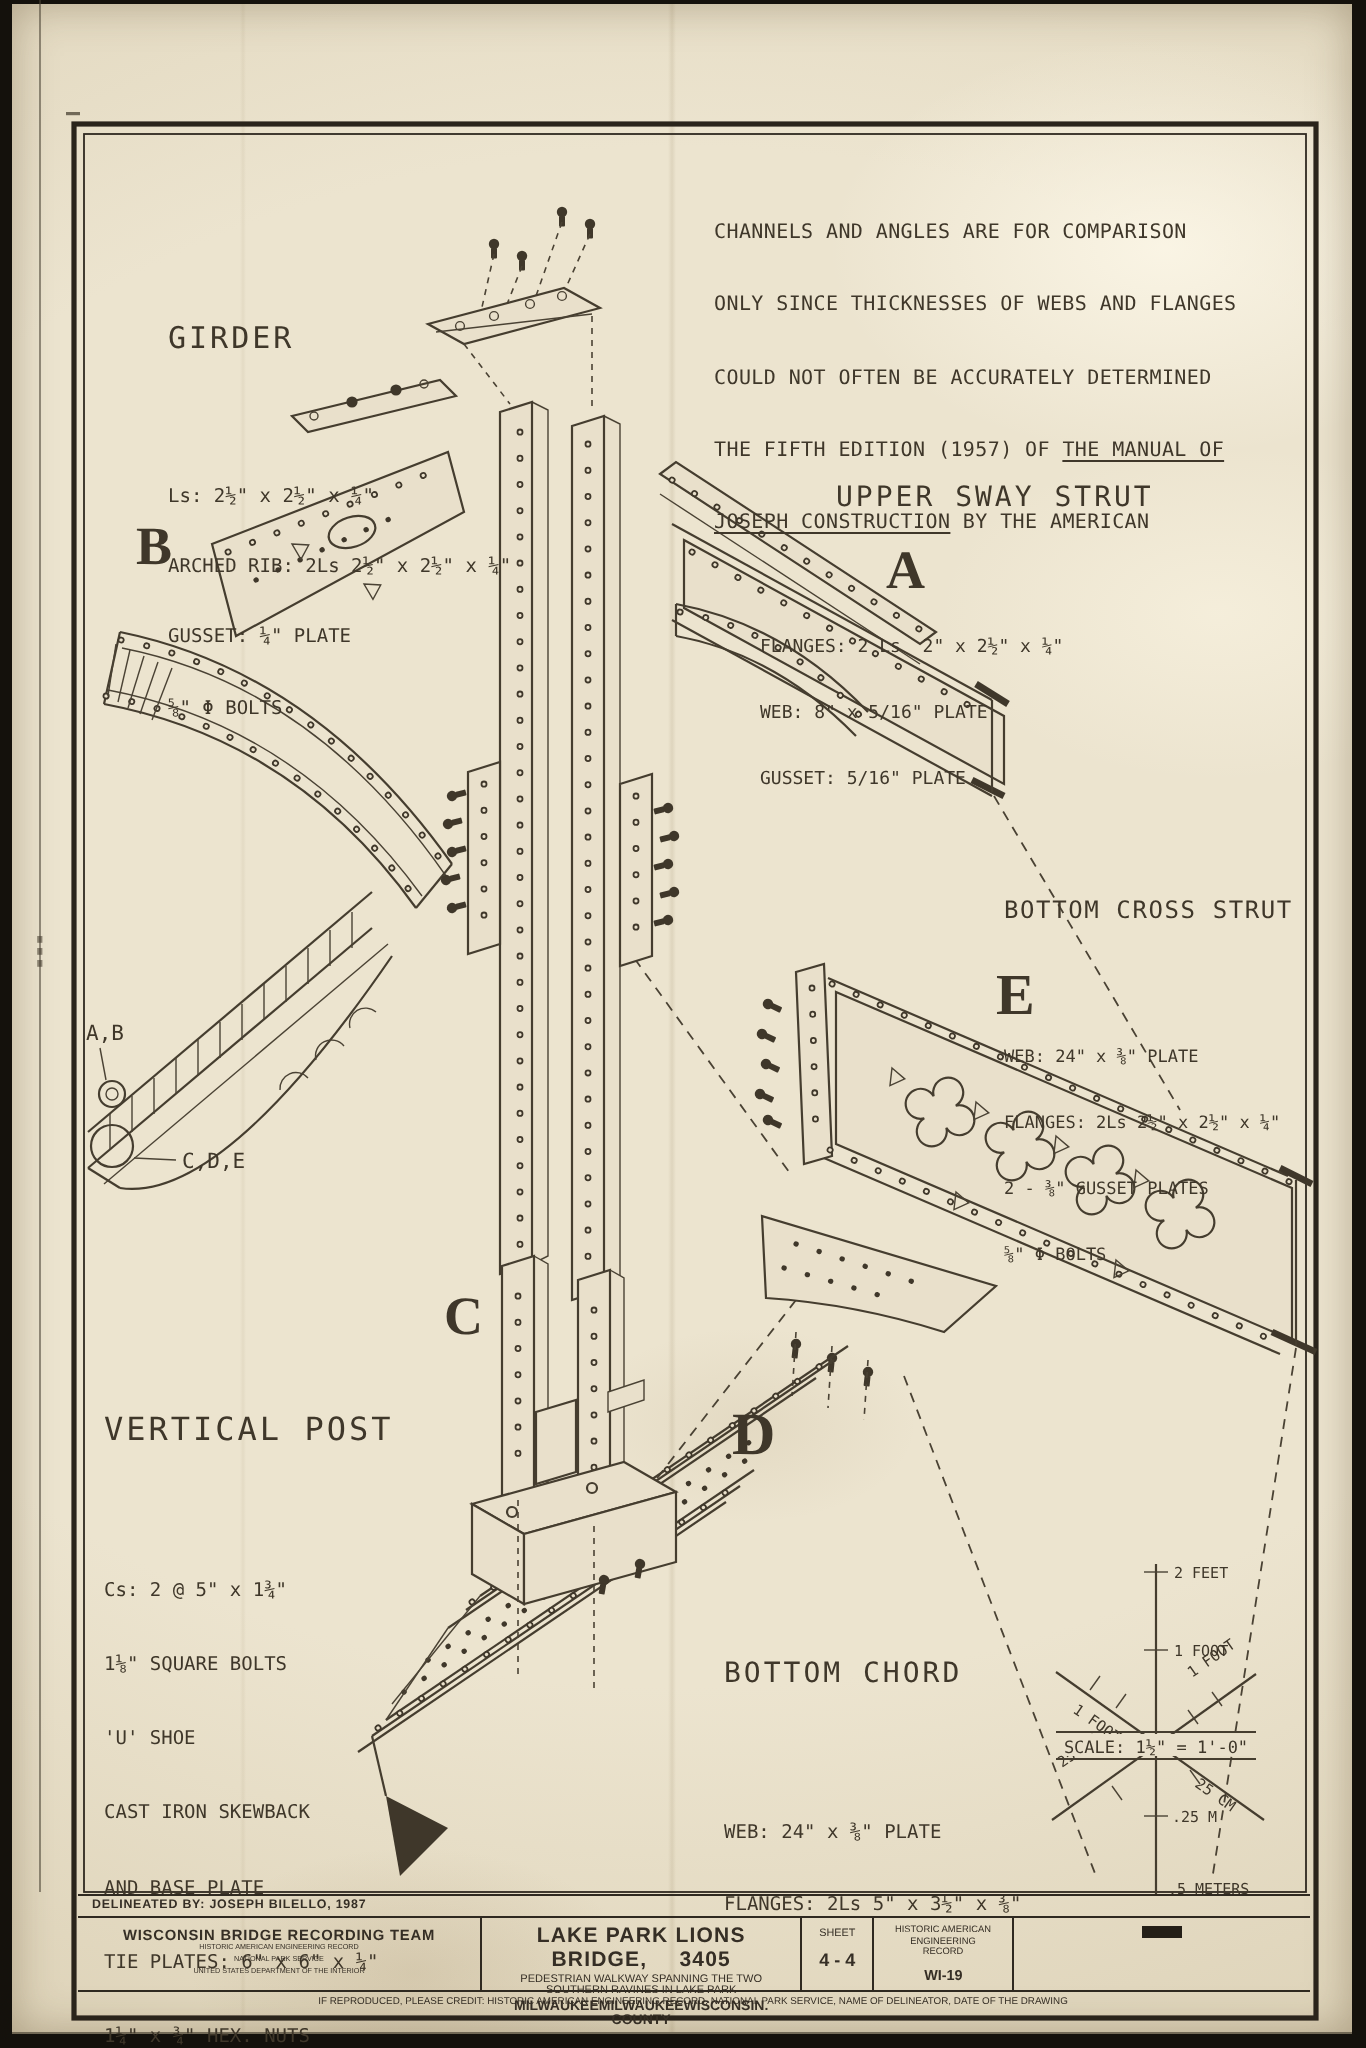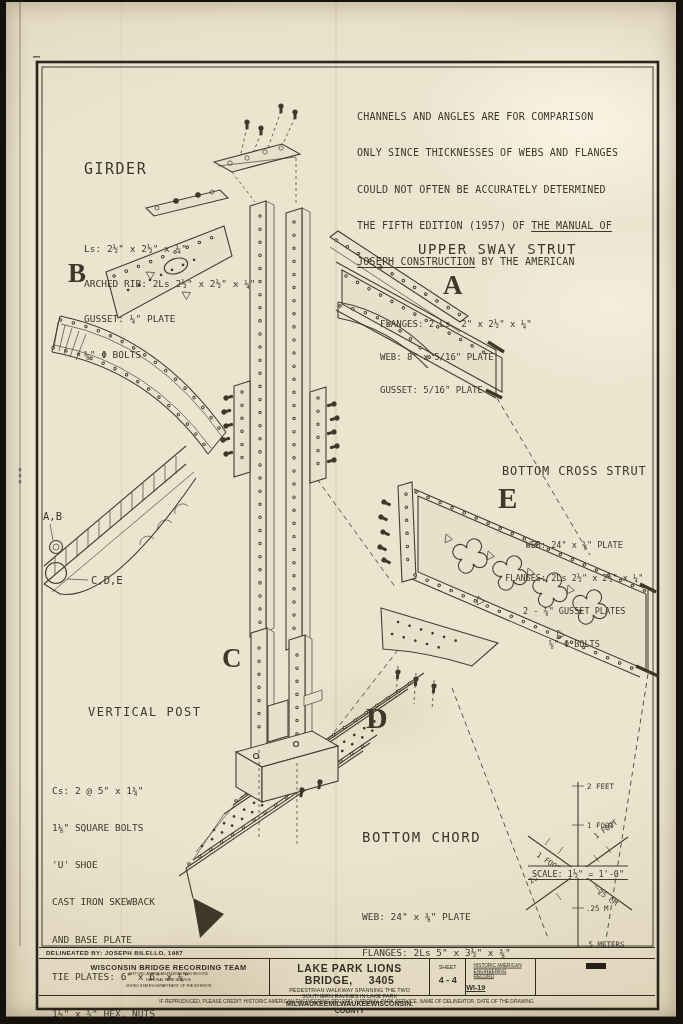--- a/index.html
+++ b/index.html
@@ -31,33 +31,33 @@
   .dash{stroke:#4a4234;stroke-width:.9;stroke-dasharray:5 4;fill:none;}
   .dsh2{stroke:#4a4234;stroke-width:.8;stroke-dasharray:3 3;fill:none;}
   .thick{stroke:#3f372a;stroke-width:3.4;fill:none;}
   .inkfill{fill:#3f372a;stroke:none;}
   text{font-family:"DejaVu Sans Mono",monospace;fill:#3f372a;}
   
   .tb{position:absolute;left:39px;top:947px;width:616px;height:60px;border-top:1.4px solid #2f2920;
       font-family:"Liberation Sans",sans-serif;color:#35珀2e25;color:#352e25;}
   .tb-row1{height:10px;border-bottom:1.2px solid #2f2920;padding-left:7px;font-size:6.2px;
            font-weight:bold;letter-spacing:.4px;line-height:10px;}
-  .tb-row2{display:flex;height:36px;border-bottom:1.2px solid #2f2920;padding-left:29px;}
+  .tb-row2{display:flex;height:36px;border-bottom:1.2px solid #2f2920;}
   .tb-team{width:202px;border-right:1.2px solid #2f2920;text-align:center;padding-top:4px;box-sizing:border-box;}
   .tb-team-name{font-size:7.4px;font-weight:bold;letter-spacing:.4px;}
   .tb-team-sub{font-size:6px;line-height:6px;transform:scale(.6);transform-origin:50% 0;}
   .tb-title{flex:1;border-right:1.2px solid #2f2920;text-align:center;padding-top:3px;box-sizing:border-box;}
   .tb-title-main{font-size:10.5px;font-weight:bold;letter-spacing:.6px;}
   .tb-title-main .yr{margin-left:16px;}
   .tb-sub{font-size:6px;transform:scale(.92);margin-top:1px;}
   .tb-geo{display:flex;justify-content:space-between;padding:1px 16px 0 16px;font-size:7px;font-weight:bold;}
   .tb-sheet{width:36px;border-right:1.2px solid #2f2920;text-align:center;padding-top:5px;box-sizing:border-box;}
   .tb-sheet-label{font-size:5.4px;}
   .tb-sheet-num{font-size:9px;font-weight:bold;margin-top:5px;}
-  .tb-rec{width:70px;border-right:1.2px solid #2f2920;text-align:left;padding-top:4px;box-sizing:border-box;text-decoration:underline;}
+  .tb-rec{width:70px;border-right:1.2px solid #2f2920;text-align:center;padding-top:4px;box-sizing:border-box;}
   .tb-rec-line{font-size:6px;line-height:6.4px;transform:scale(.78);transform-origin:50% 0;}
   .tb-rec-num{font-size:7.2px;font-weight:bold;margin-top:1px;}
   .tb-stamp{flex:1;position:relative;}
   .tb-stamp-bar{position:absolute;left:50%;top:4px;transform:translateX(-50%);width:20px;height:6px;background:#241f17;}
   .tb-row3{height:11px;text-align:center;font-size:6px;padding-top:2px;transform-origin:50% 0;}
   .tb-row3 span{display:inline-block;transform:scale(.82);}
 </style>
 </head>
 <body>
 
@@ -374,32 +374,32 @@
 
   <div class="txt" style="left:380px;top:203px;">
     <div class="spec-title" style="font-size:14px;margin-left:38px;">UPPER SWAY STRUT</div>
     <div style="font-size:9px;line-height:11px;margin-top:2px;">
       <div class="spec-line">FLANGES: 2 Ls  2" x 2½" x ¼"</div>
       <div class="spec-line">WEB: 8" x 5/16" PLATE</div>
       <div class="spec-line">GUSSET: 5/16" PLATE</div>
     </div>
   </div>
 
-  <div class="txt" style="left:502px;top:426px;text-align:center;">
+  <div class="txt" style="left:502px;top:410px;">
     <div class="spec-title" style="font-size:12px;letter-spacing:.8px;">BOTTOM CROSS STRUT</div>
     <div style="font-size:8.5px;line-height:11px;margin-top:2px;">
       <div class="spec-line">WEB: 24" x ⅜" PLATE</div>
       <div class="spec-line">FLANGES: 2Ls 2½" x 2½" x ¼"</div>
       <div class="spec-line">2 - ⅜" GUSSET PLATES</div>
       <div class="spec-line">⅝" Φ BOLTS</div>
     </div>
   </div>
 
   <div class="txt" style="left:52px;top:667px;">
-    <div class="spec-title" style="font-size:12px;margin-left:36px;">VERTICAL POST</div>
+    <div class="spec-title" style="font-size:16px;">VERTICAL POST</div>
     <div style="font-size:9.5px;line-height:12.4px;margin-top:3px;">
       <div class="spec-line">Cs: 2 @ 5" x 1¾"</div>
       <div class="spec-line">1⅛" SQUARE BOLTS</div>
       <div class="spec-line">'U' SHOE</div>
       <div class="spec-line">CAST IRON SKEWBACK</div>
       <div class="spec-line">AND BASE PLATE</div>
       <div class="spec-line">TIE PLATES: 6" x 6" x ¼"</div>
       <div class="spec-line">1¼" x ¾" HEX. NUTS</div>
       
     </div>

